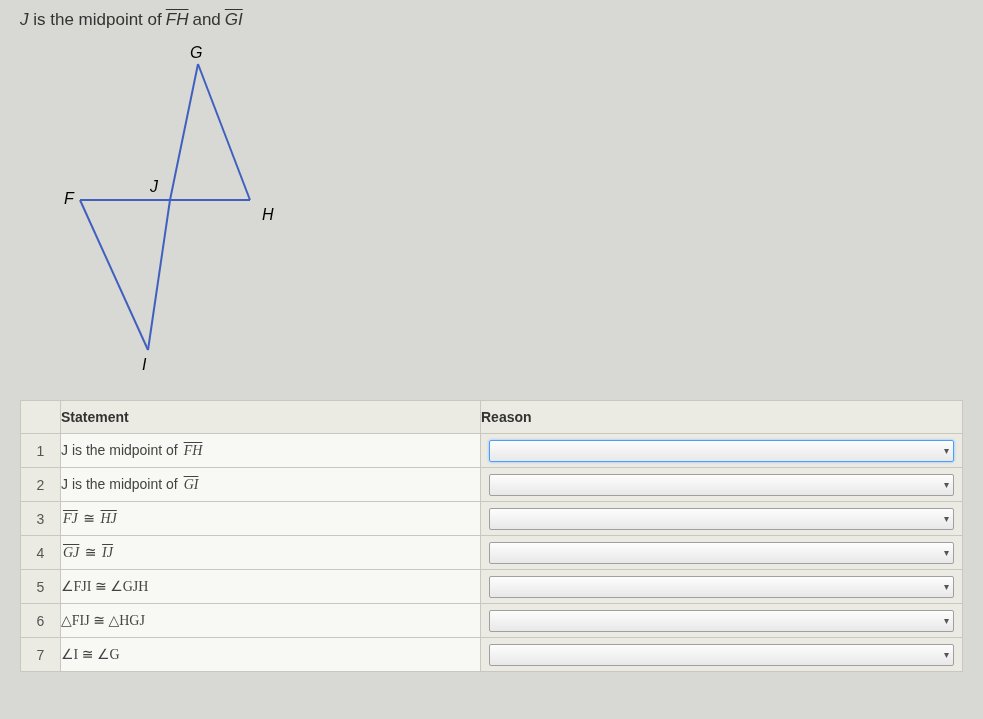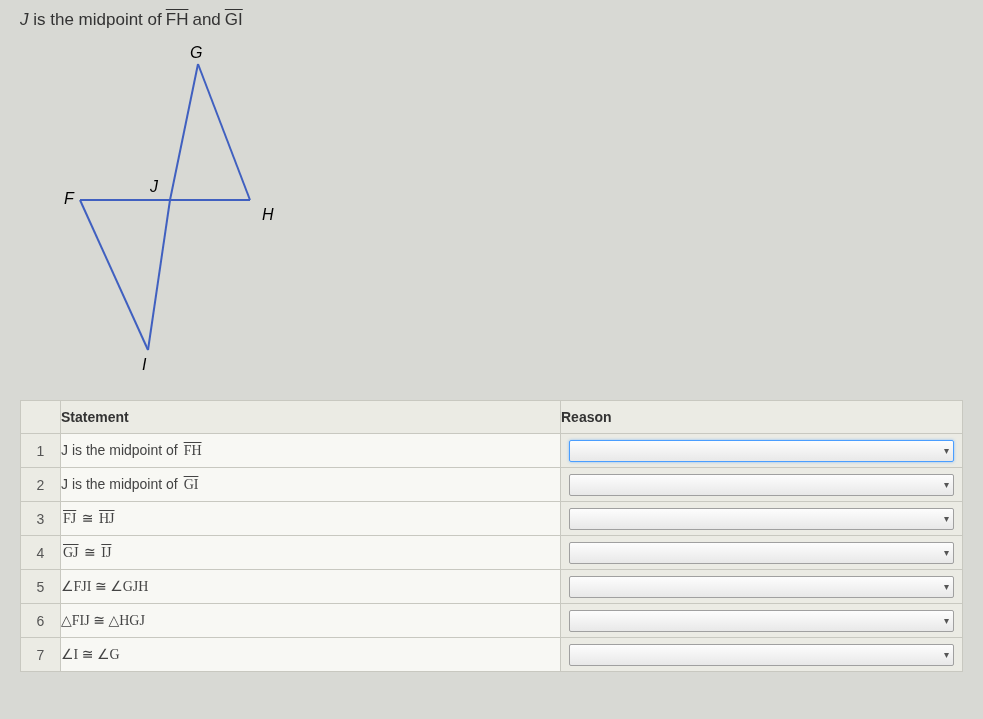--- a/index.html
+++ b/index.html
@@ -15,20 +15,21 @@
       font-size: 17px;
       color: #333;
       margin-bottom: 20px;
       display: flex;
       align-items: center;
       flex-wrap: wrap;
       gap: 2px;
     }
     .overline {
       text-decoration: overline;
+      font-style: italic;
       padding: 0 2px;
     }
     .ital { font-style: italic; }
     .diagram-container {
       width: 280px;
       height: 340px;
       margin-left: 30px;
       position: relative;
     }
     .proof-table {
@@ -48,21 +49,21 @@
       font-weight: bold;
       color: #333;
     }
     .proof-table td.num-col {
       width: 40px;
       text-align: center;
       background: #ebebe4;
       color: #555;
     }
     .proof-table td.stmt-col {
-      width: 500px;
+      width: 420px;
       background: #f8f8f4;
       color: #444;
     }
     .proof-table td.reason-col {
       background: #ebebe4;
       padding: 4px 8px;
       vertical-align: middle;
     }
     .reason-select {
       width: 100%;

